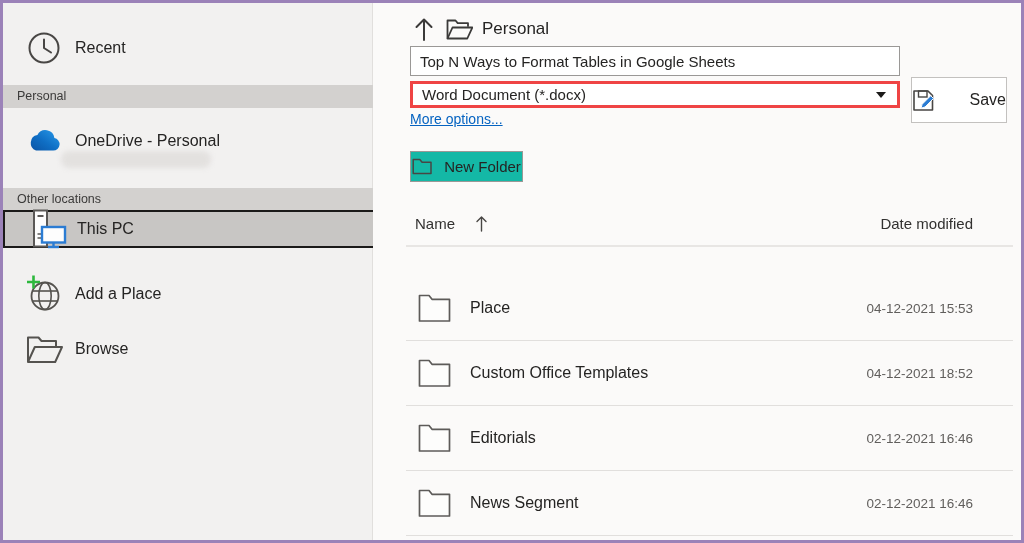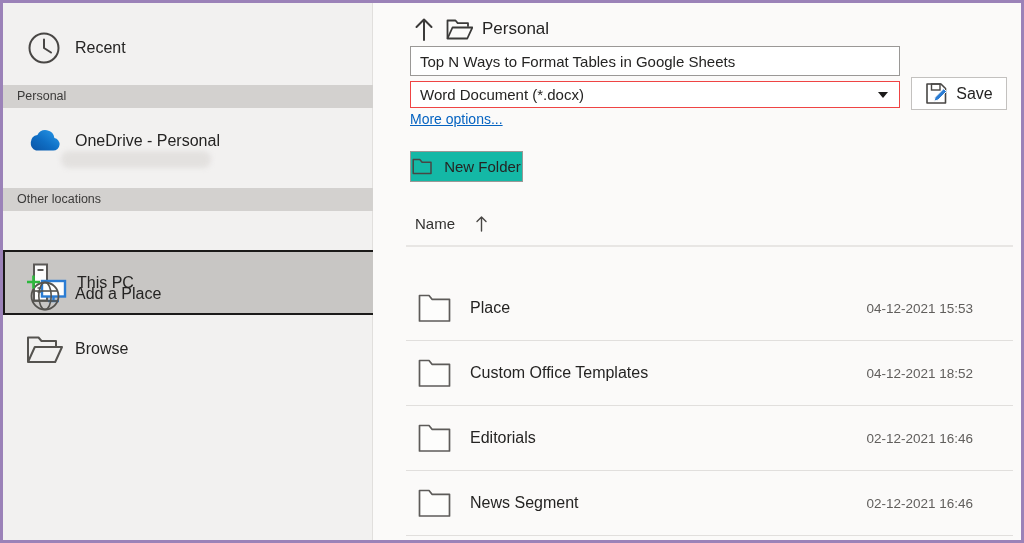--- a/index.html
+++ b/index.html
@@ -18,37 +18,37 @@
 
   
   .sidebar{position:absolute;left:0;top:0;width:370px;height:537px;background:var(--sidebar-bg);border-right:1px solid var(--divider);}
   .side-item{position:absolute;left:0;width:370px;display:flex;align-items:center;cursor:pointer;}
   .side-item .ic{width:46px;margin-left:18px;display:flex;justify-content:center;align-items:center;flex:none;}
   .side-item .lbl{font-size:16px;color:var(--text-primary);margin-left:8px;}
   .section-header{position:absolute;left:0;width:372px;height:23px;line-height:23px;background:var(--section-header-bg);color:#3b3a39;font-size:12.5px;padding-left:14px;}
   .item-recent{top:18px;height:54px;}
   .item-onedrive{top:116px;height:44px;}
   .redacted{position:absolute;left:58px;top:148px;width:150px;height:17px;background:#e3e1df;border-radius:8px;filter:blur(2.5px);}
-  .item-thispc{top:207px;height:65px;background:var(--selected-bg);border:2px solid #1b1a19;width:372px;margin-top:40px;}
+  .item-thispc{top:207px;height:38px;background:var(--selected-bg);border:2px solid #1b1a19;width:372px;}
   .item-addplace{top:268px;height:46px;}
   .item-browse{top:323px;height:46px;}
 
   
   .rpane{position:absolute;left:370px;top:0;width:648px;height:537px;background:#fbfaf9;}
   .breadcrumb-row{position:absolute;left:37px;top:12px;display:flex;align-items:center;}
   .up-btn{width:28px;height:28px;display:flex;align-items:center;justify-content:center;cursor:pointer;}
   .crumb-folder{margin-left:8px;display:flex;align-items:center;}
   .crumb-label{margin-left:9px;font-size:17px;color:var(--text-primary);cursor:pointer;}
 
   .filename-input{position:absolute;left:37px;top:43px;width:490px;height:30px;border:1px solid #9a9896;background:#fff;font-family:"Liberation Sans",sans-serif;font-size:15px;color:var(--text-primary);padding:0 9px;outline:none;}
-  .filetype-select{position:absolute;left:37px;top:78px;width:490px;height:27px;border:1px solid #ef4444;background:#fff;display:flex;align-items:center;cursor:pointer;}
+  .filetype-select{position:absolute;left:37px;top:78px;width:490px;height:27px;border:3px solid #ef4444;background:#fff;display:flex;align-items:center;cursor:pointer;}
   .filetype-select .val{font-size:15px;color:var(--text-primary);padding-left:9px;flex:1;}
   .filetype-select .caret{margin-right:11px;display:flex;}
 
-  .save-btn{position:absolute;left:538px;top:74px;width:96px;height:33px;background:#fff;border:1px solid #c3c1bf;display:flex;align-items:center;justify-content:center;gap:8px;cursor:pointer;}
+  .save-btn{position:absolute;left:538px;top:74px;width:96px;height:46px;background:#fff;border:1px solid #c3c1bf;display:flex;align-items:center;justify-content:space-between;gap:8px;cursor:pointer;}
   .save-btn .lbl{font-size:16px;color:var(--text-primary);}
 
   .more-options{position:absolute;left:37px;top:108px;font-size:14px;color:var(--accent-link);text-decoration:underline;cursor:pointer;}
 
   .newfolder-btn{position:absolute;left:37px;top:148px;width:113px;height:31px;background:#14b8a6;border:1px solid #9a9896;display:flex;align-items:center;justify-content:center;gap:12px;cursor:pointer;}
   .newfolder-btn .lbl{font-size:15px;color:var(--text-primary);}
 
   .list-header{position:absolute;left:33px;top:205px;width:607px;height:30px;display:flex;align-items:center;}
   .col-name{display:flex;align-items:center;gap:21px;margin-left:9px;font-size:15px;color:#323130;cursor:pointer;}
   .col-date{margin-left:auto;padding-right:40px;font-size:15px;color:#323130;cursor:pointer;}
@@ -189,20 +189,21 @@
 
     <div class="list-header">
       <span class="col-name">
         <span>Name</span>
         <span style="display:flex;">
           <svg width="11" height="17" viewBox="0 0 11 17">
               <path d="M5.5 16 V2 M1 6.5 L5.5 2 l4.5 4.5" fill="none" stroke="#484644" stroke-width="1.4" stroke-linecap="round" stroke-linejoin="round"></path>
             </svg>
         </span>
       </span>
+      <span class="col-date">Date modified</span>
     </div>
     <div class="header-divider"></div>
 
     <div class="file-row row-0">
       <span class="fic">
         <svg width="33" height="29" viewBox="0 0 33 29">
             <path d="M1.5 27 V1.5 H11 l3 3.8 H31.5 V27 Z" fill="#fdfdfc" stroke="#5d5b59" stroke-width="1.7" stroke-linejoin="round"></path>
           </svg>
       </span>
       <span class="fname">Place</span>

